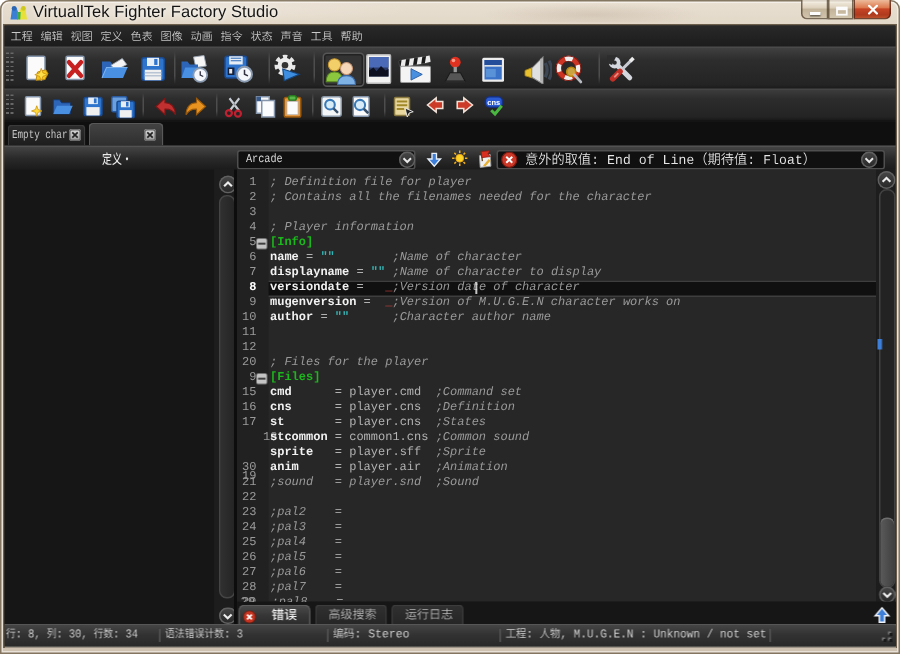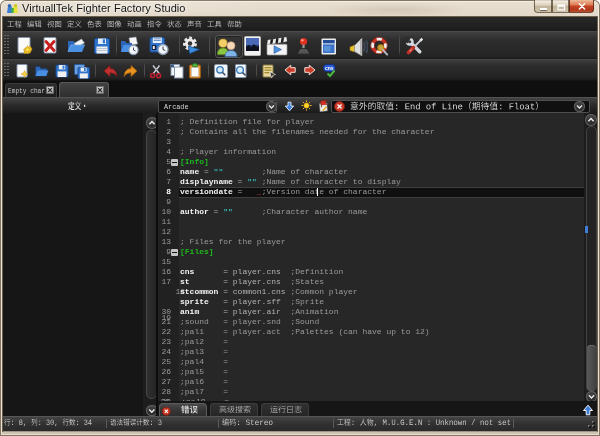--- a/index.html
+++ b/index.html
@@ -6,21 +6,21 @@
 #win{position:absolute;left:0;top:0;width:600px;height:436px;border-radius:6px 6px 0 0;
  background:linear-gradient(180deg,#e9e0d2 0%,#dbcfbd 8%,#d4c7b4 55%,#cfc2b0 100%);overflow:hidden;
  box-shadow:inset 0 0 0 1px rgba(120,105,82,.9), inset 0 0 0 2px rgba(255,255,255,.5)}
 .grip{width:2px;background:repeating-linear-gradient(180deg,#686868 0 1px,rgba(0,0,0,0) 1px 3px)}
 .tsep{width:1px;background:linear-gradient(180deg,rgba(255,255,255,0),#4d4d4d 25%,#4d4d4d 75%,rgba(255,255,255,0))}
 .combo{background:#101010;border:1px solid #4f4f4f;border-radius:2px}
 .xbox{width:8px;height:8px;border-radius:2px;background:linear-gradient(#dcdcdc,#9a9a9a);box-shadow:inset 0 0 0 1px #6a6a6a}
 .cline{font:8px/10px "Liberation Mono",monospace;white-space:pre;color:#b2b2b2;transform:translateZ(0)}
 .gnum{font:8px/10px "Liberation Mono",monospace;color:#9a9a9a;text-align:right;width:13px;transform:translateZ(0)}
 .k{color:#f2f2f2;font-weight:bold}
-.c{color:#9a9a9a;}
+.c{color:#9a9a9a;font-style:italic}
 .s{color:#35b3b3;font-weight:bold}
 .r{color:#d04040;font-weight:bold}
 .foldbox{width:7px;height:7px;background:#c4c4c4;border-radius:1px}
 .circbtn{border-radius:50%;background:linear-gradient(#484848,#262626);box-shadow:inset 0 0 0 1px #606060}
 </style></head><body>
 <div id="win">
 <div class="ab" style="left:320px;top:2px;width:150px;height:13px;background:radial-gradient(ellipse at 50% 60%,rgba(120,90,70,.15),rgba(0,0,0,0) 70%)"></div>
 <div class="ab" style="left:60px;top:0px;width:220px;height:16px;background:radial-gradient(ellipse at 30% 40%,rgba(255,255,255,.22),rgba(0,0,0,0) 70%)"></div>
 <svg class="ab" style="left:6px;top:3px" width="13" height="12" viewBox="0 0 13 12">
 <path d="M1 10 L2 3 Q3 1 5 2 L6 5 L6 10 Z" fill="#3a7fd4"></path>
@@ -343,21 +343,21 @@
     <div class="ab gnum" style="left:158px;top:137px;">3</div>
     <div class="ab gnum" style="left:158px;top:147px;">4</div>
     <div class="ab gnum" style="left:158px;top:157px;">5</div>
     <div class="ab gnum" style="left:158px;top:167px;">6</div>
     <div class="ab gnum" style="left:158px;top:177px;">7</div>
     <div class="ab gnum" style="left:158px;top:187px;color:#fff;font-weight:bold">8</div>
     <div class="ab gnum" style="left:158px;top:197px;">9</div>
     <div class="ab gnum" style="left:158px;top:207px;">10</div>
     <div class="ab gnum" style="left:158px;top:217px;">11</div>
     <div class="ab gnum" style="left:158px;top:227px;">12</div>
-    <div class="ab gnum" style="left:158px;top:237px;">13</div>
+    <div class="ab gnum" style="left:158px;top:237px;">20</div>
     <div class="ab gnum" style="left:158px;top:247px;">9</div>
     <div class="ab gnum" style="left:158px;top:257px;">15</div>
     <div class="ab gnum" style="left:158px;top:267px;">16</div>
     <div class="ab gnum" style="left:158px;top:277px;">17</div>
     <div class="ab gnum" style="left:172px;top:287px;">18</div>
     <div class="ab gnum" style="left:158px;top:313px;">19</div>
     <div class="ab gnum" style="left:158px;top:307px;">30</div>
     <div class="ab gnum" style="left:158px;top:317px;">21</div>
     <div class="ab gnum" style="left:158px;top:327px;">22</div>
     <div class="ab gnum" style="left:158px;top:337px;">23</div>
@@ -371,30 +371,31 @@
 <div class="ab" style="left:172px;top:162px;width:5px;height:1px;background:#151515"></div>
 <div class="ab foldbox" style="left:171px;top:249px"></div>
 <div class="ab" style="left:172px;top:252px;width:5px;height:1px;background:#151515"></div>
 <div class="ab cline" style="left:180px;top:117px"><span class="c">; Definition file for player</span></div>
 <div class="ab cline" style="left:180px;top:127px"><span class="c">; Contains all the filenames needed for the character</span></div>
 <div class="ab cline" style="left:180px;top:147px"><span class="c">; Player information</span></div>
 <div class="ab cline" style="left:180px;top:157px"><span class="g" style="color:#1cb71c;font-weight:bold">[Info]</span></div>
 <div class="ab cline" style="left:180px;top:167px"><span class="k">name</span> = <span class="s">""</span>        <span class="c">;Name of character</span></div>
 <div class="ab cline" style="left:180px;top:177px"><span class="k">displayname</span> = <span class="s">""</span> <span class="c">;Name of character to display</span></div>
 <div class="ab cline" style="left:180px;top:187px"><span class="k">versiondate</span> =   <span class="r">_</span><span class="c">;Version date of character</span></div>
+<div class="ab cline" style="left:180px;top:197px"><span class="k">mugenversion</span> = <span class="r"> _</span><span class="c">;Version of M.U.G.E.N character works on</span></div>
 <div class="ab cline" style="left:180px;top:207px"><span class="k">author</span> = <span class="s">""</span>      <span class="c">;Character author name</span></div>
 <div class="ab cline" style="left:180px;top:237px"><span class="c">; Files for the player</span></div>
 <div class="ab cline" style="left:180px;top:247px"><span class="g" style="color:#1cb71c;font-weight:bold">[Files]</span></div>
+<div class="ab cline" style="left:180px;top:257px"><span class="k">cmd</span>      = player.cmd  <span class="c">;Command set</span></div>
 <div class="ab cline" style="left:180px;top:267px"><span class="k">cns</span>      = player.cns  <span class="c">;Definition</span></div>
 <div class="ab cline" style="left:180px;top:277px"><span class="k">st</span>       = player.cns  <span class="c">;States</span></div>
-<div class="ab cline" style="left:180px;top:287px"><span class="k">stcommon</span> = common1.cns <span class="c">;Common player</span></div>
+<div class="ab cline" style="left:180px;top:287px"><span class="k">stcommon</span> = common1.cns <span class="c">;Common sound</span></div>
 <div class="ab cline" style="left:180px;top:297px"><span class="k">sprite</span>   = player.sff  <span class="c">;Sprite</span></div>
 <div class="ab cline" style="left:180px;top:307px"><span class="k">anim</span>     = player.air  <span class="c">;Animation</span></div>
 <div class="ab cline" style="left:180px;top:317px"><span class="c">;sound   = player.snd  ;Sound</span></div>
-<div class="ab cline" style="left:180px;top:327px"><span class="c">;pal1    = player.act  ;Palettes (can have up to 12)</span></div>
 <div class="ab cline" style="left:180px;top:337px"><span class="c">;pal2    =</span></div>
 <div class="ab cline" style="left:180px;top:347px"><span class="c">;pal3    =</span></div>
 <div class="ab cline" style="left:180px;top:357px"><span class="c">;pal4    =</span></div>
 <div class="ab cline" style="left:180px;top:367px"><span class="c">;pal5    =</span></div>
 <div class="ab cline" style="left:180px;top:377px"><span class="c">;pal6    =</span></div>
 <div class="ab cline" style="left:180px;top:387px"><span class="c">;pal7    =</span></div>
 <div class="ab" style="left:158px;top:397px;width:426px;height:4px;overflow:hidden">
       <div class="gnum" style="position:absolute;left:-1px;top:0">29</div>
       <div class="cline c" style="position:absolute;left:23px;top:0;font-style:italic">;pal8    =</div>
     </div>

